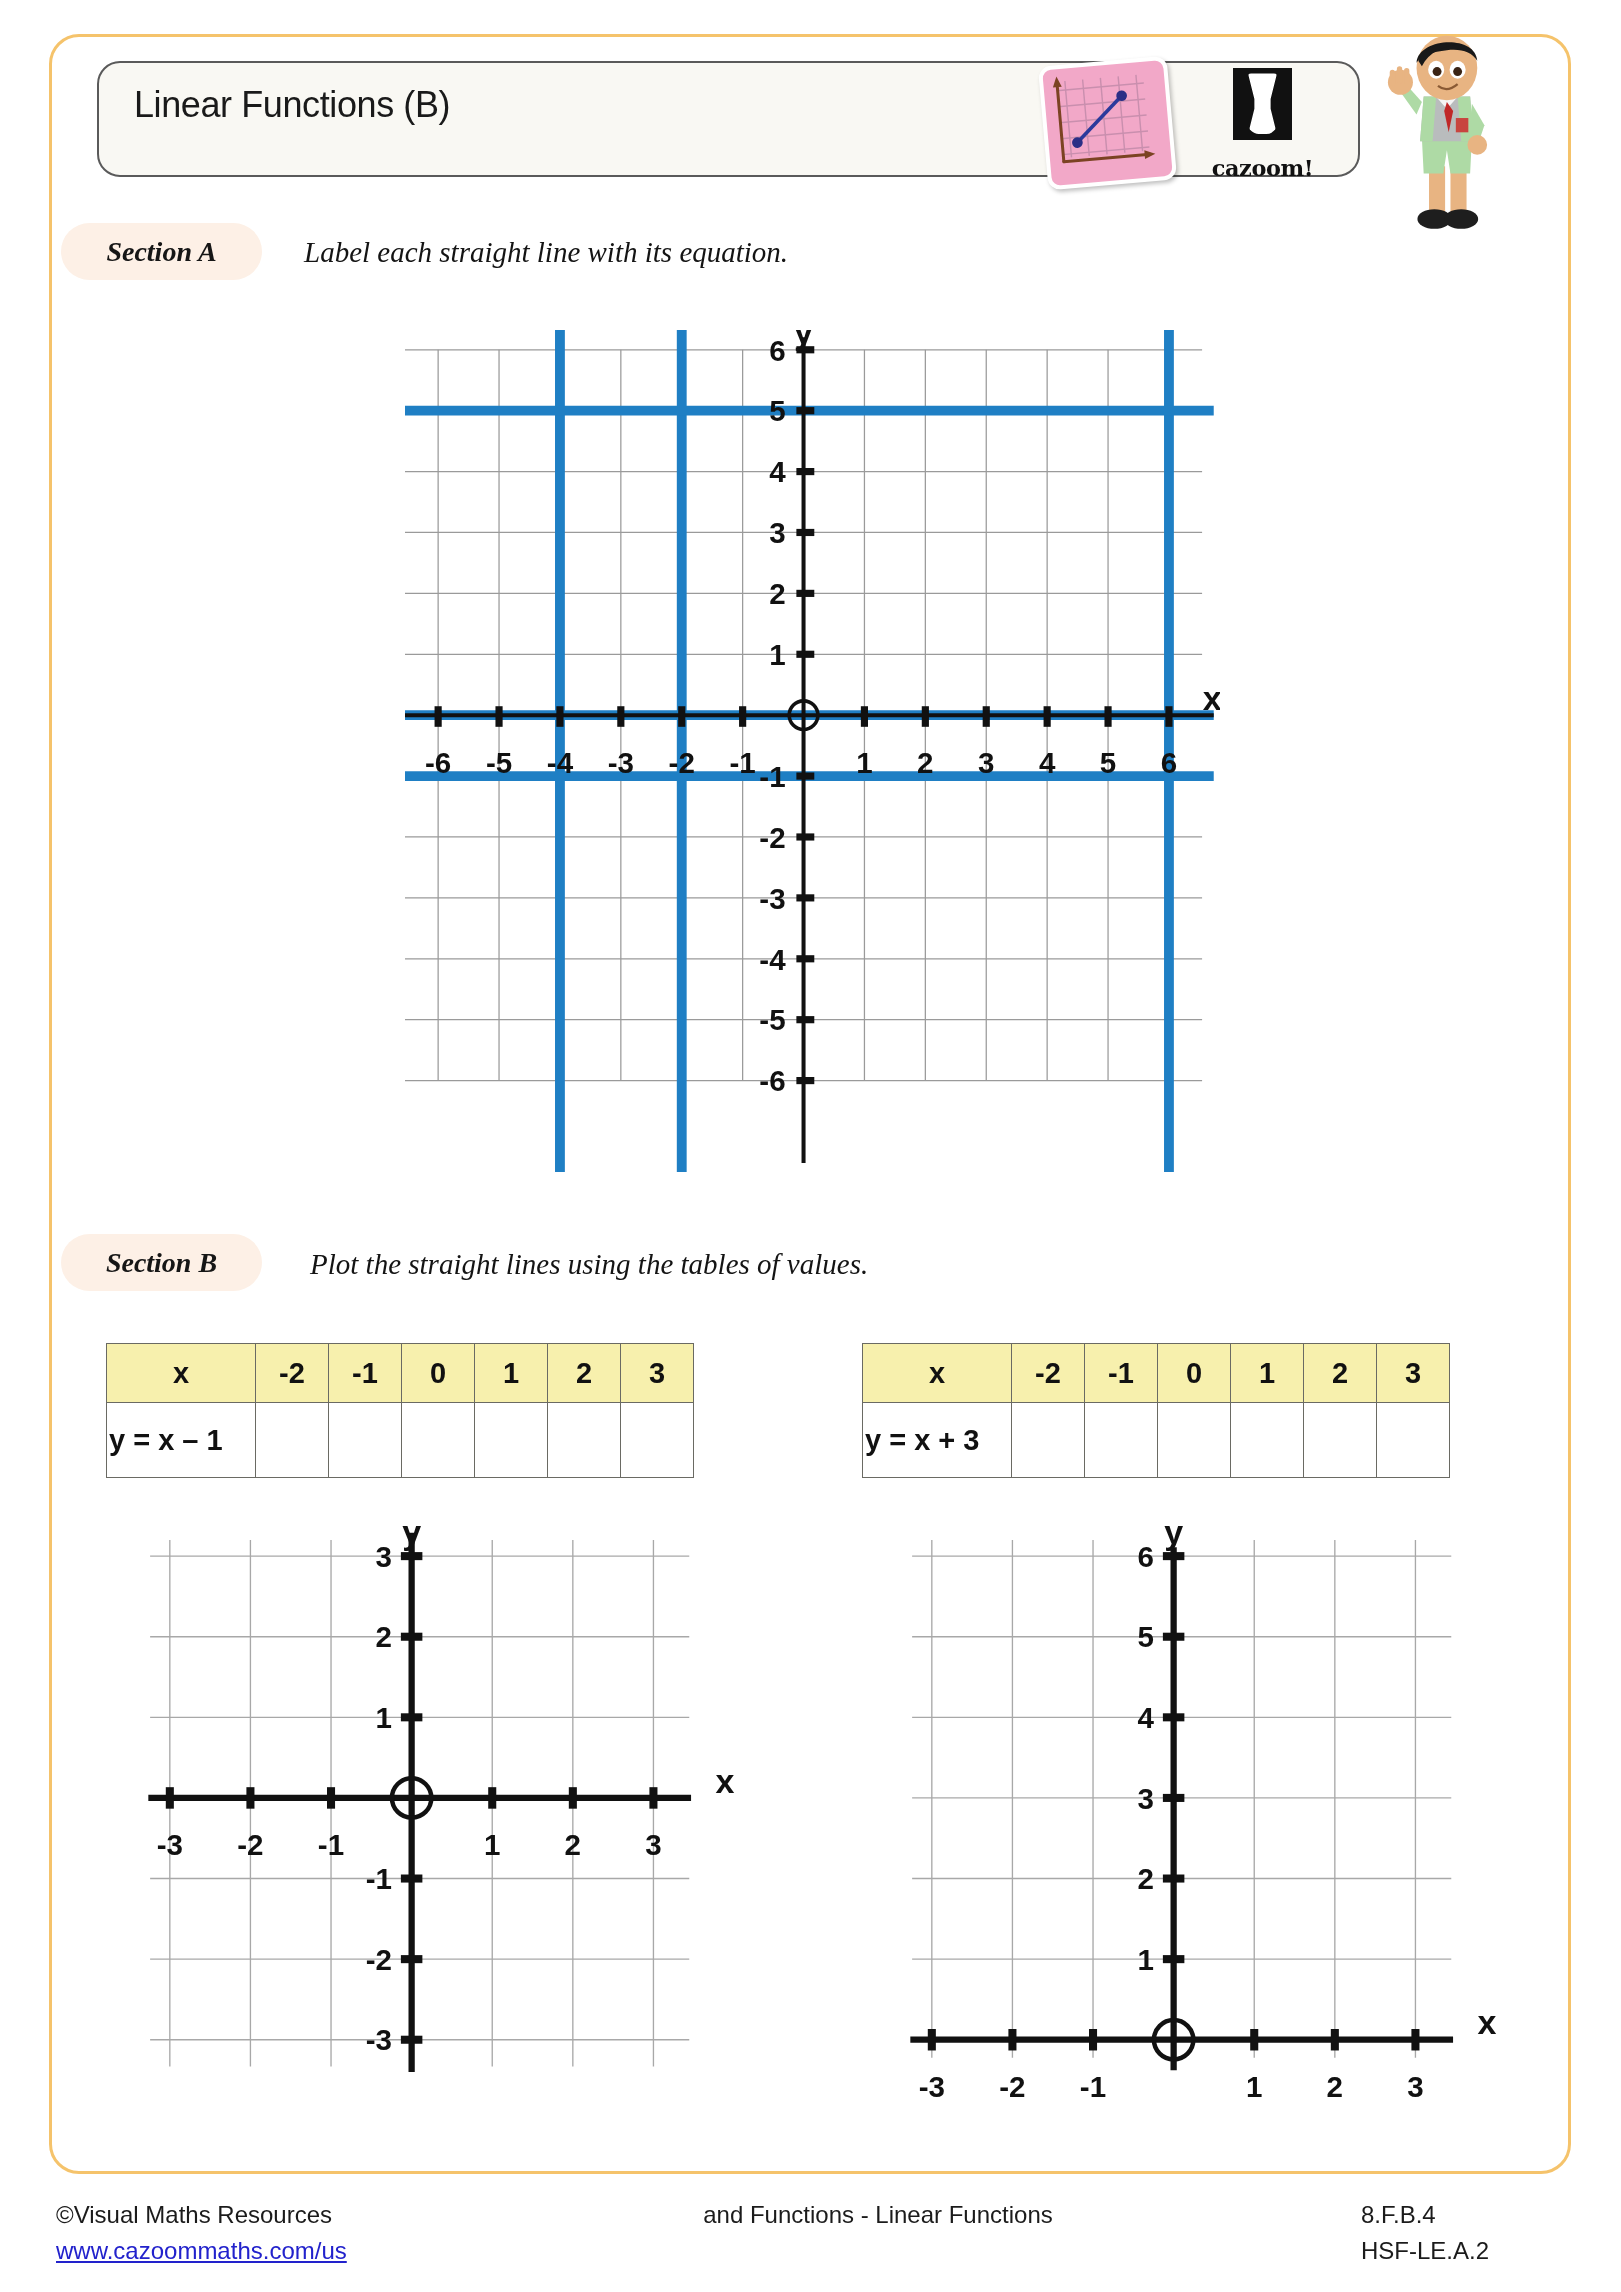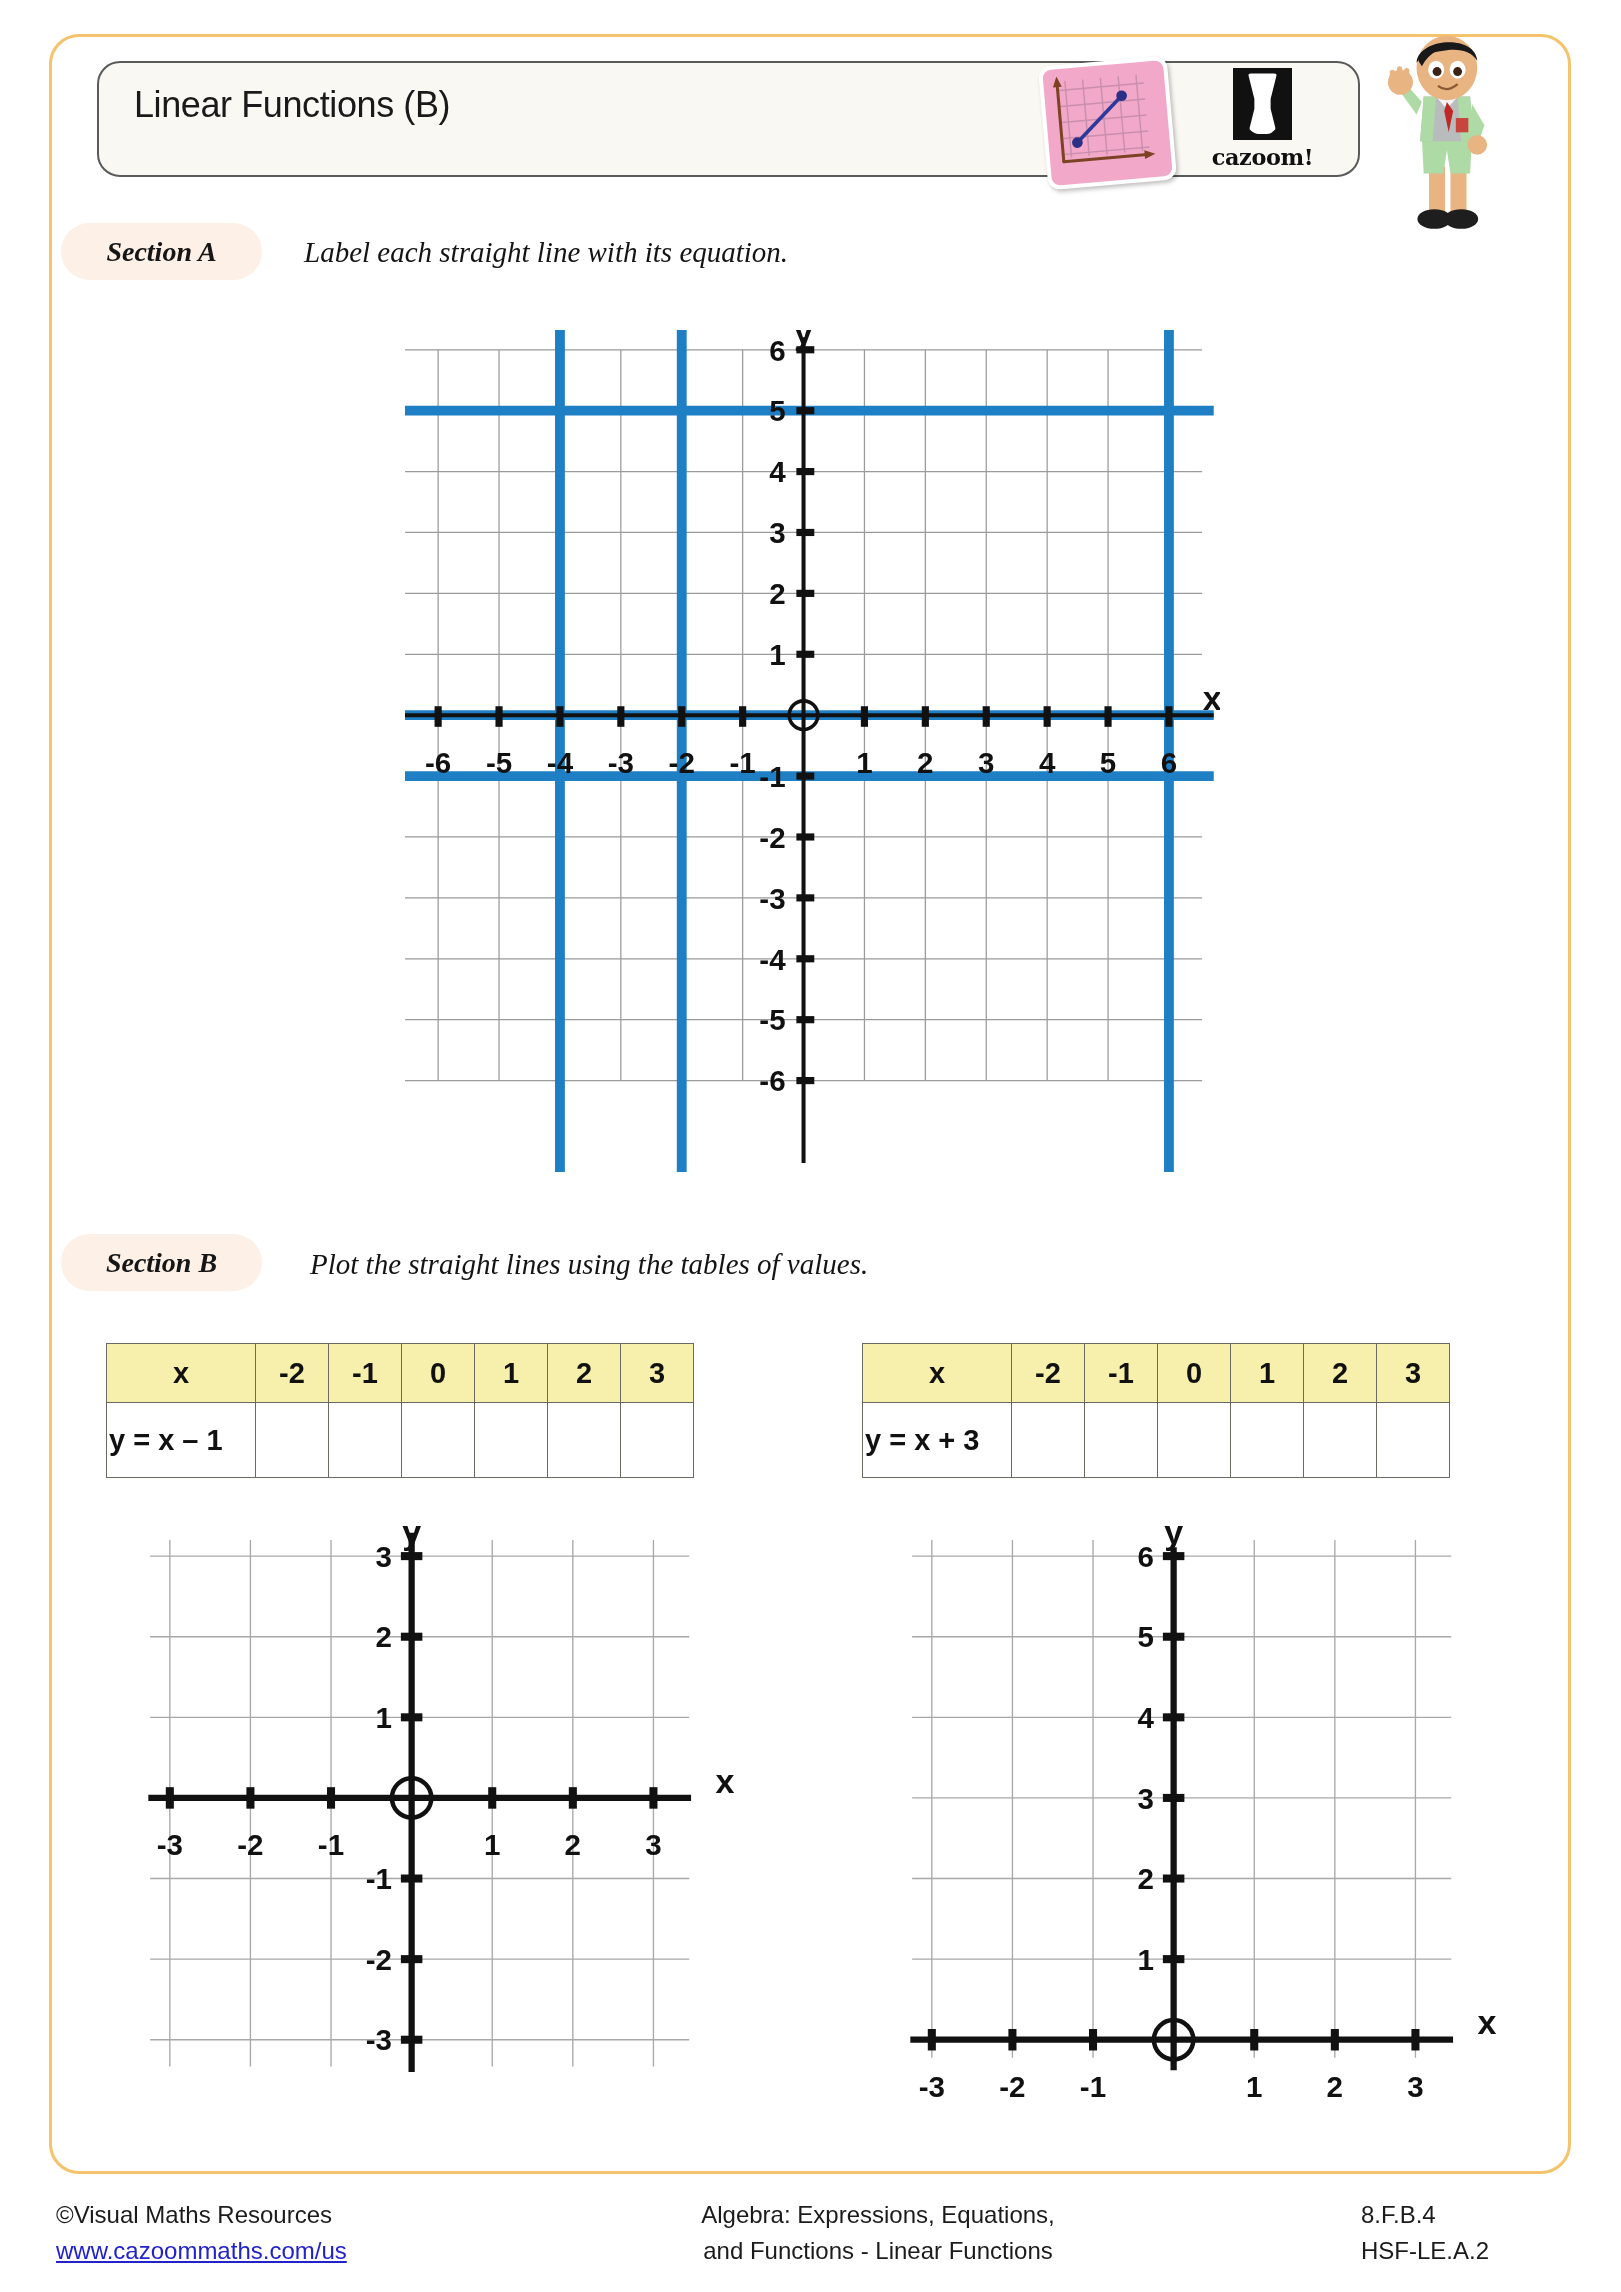--- a/index.html
+++ b/index.html
@@ -43,21 +43,21 @@
     position:relative;
   }
   .logo-cazoom .cup::after{
     content:"";position:absolute;left:15px;top:5.4px;width:29px;height:61px;
     background:#fff;
     border-radius:3.6px 3.6px 10.7px 10.7px;
     clip-path:polygon(0 0,100% 0,78% 42%,78% 58%,100% 100%,0 100%,22% 58%,22% 42%);
   }
   .logo-cazoom .word{
     font-family:"DejaVu Serif",serif;font-weight:bold;font-size:22.4px;
-    color:#111;margin-top:4px;letter-spacing:-0.4px;
+    color:#111;margin-top:15px;letter-spacing:-0.4px;
   }
   .mascot{
     position:absolute;left:1379px;top:32px;width:134px;height:206px;
   }
 
   
   .sec-pill{
     position:absolute;height:57px;background:#fdf0e6;border-radius:29px;
     width:201px;
   }
@@ -470,21 +470,20 @@
     <text x="660" y="578" font-family="Liberation Sans, sans-serif" font-size="38" font-weight="bold" fill="#111" text-anchor="middle" dy="-6">x</text>
   </svg>
 </div>
 
 <div class="footer">
   <div class="f-left">
     <div>©Visual Maths Resources</div>
     <div><a href="#">www.cazoommaths.com/us</a></div>
   </div>
   <div class="f-mid">
-    <div>Algebra: Expressions, Equations,</div>
     <div>and Functions - Linear Functions</div>
   </div>
   <div class="f-right">
     <div>8.F.B.4</div>
     <div>HSF-LE.A.2</div>
   </div>
 </div>
 
 
 </body></html>

